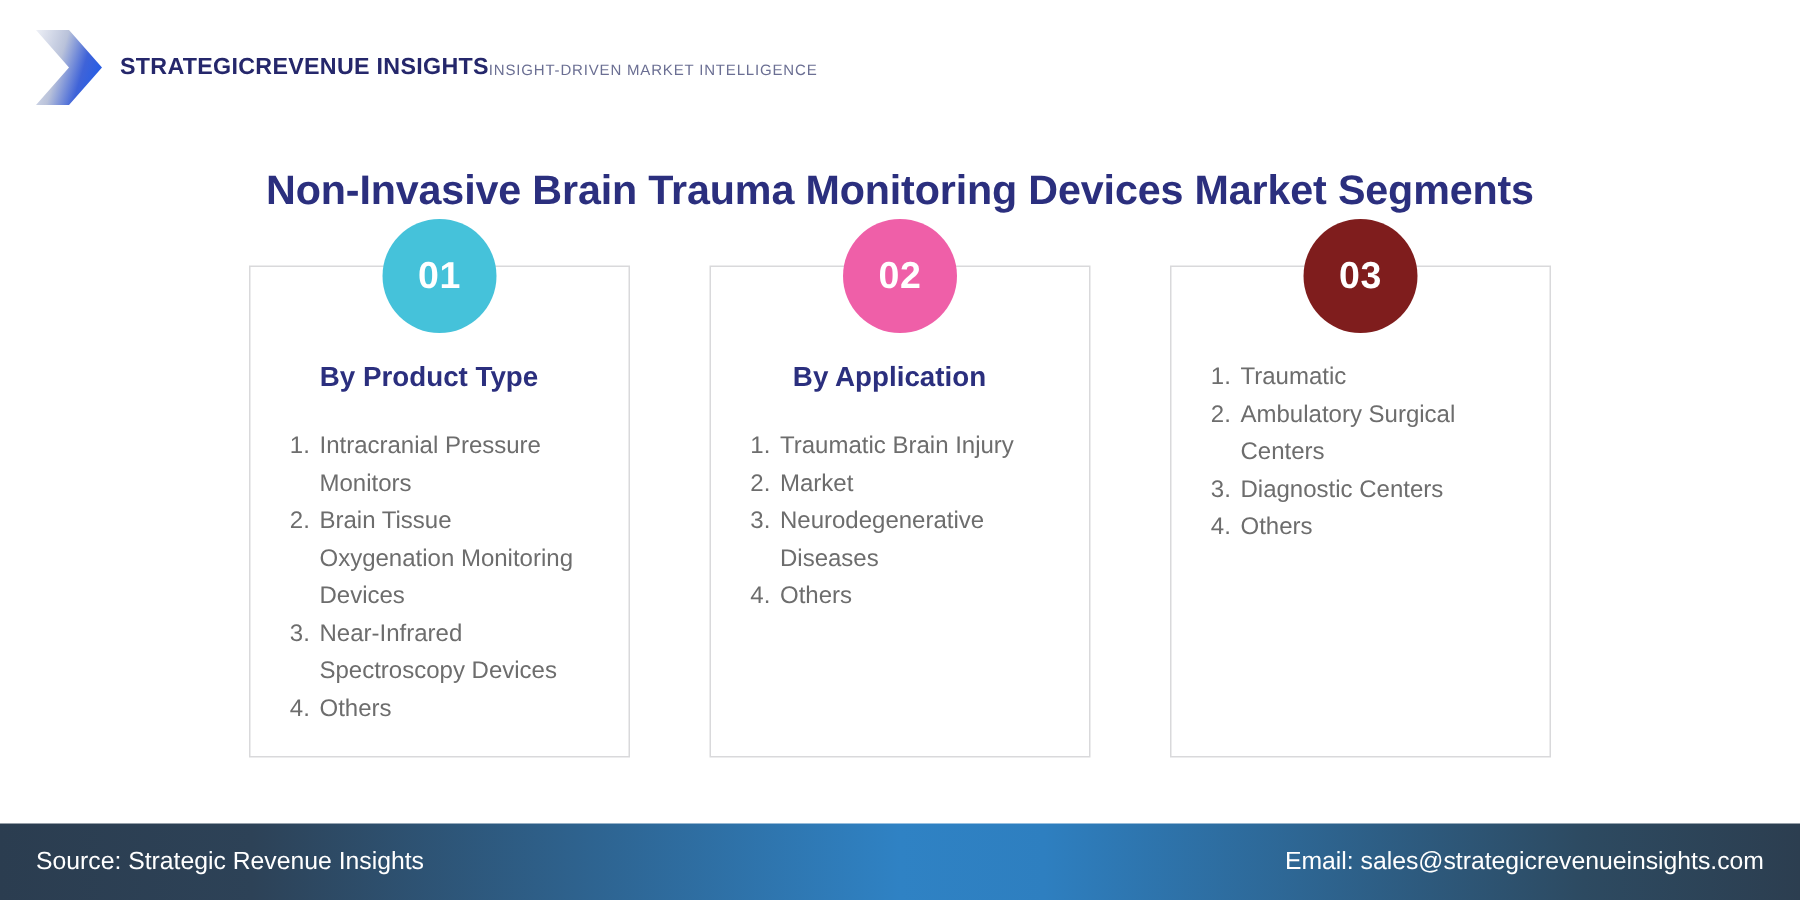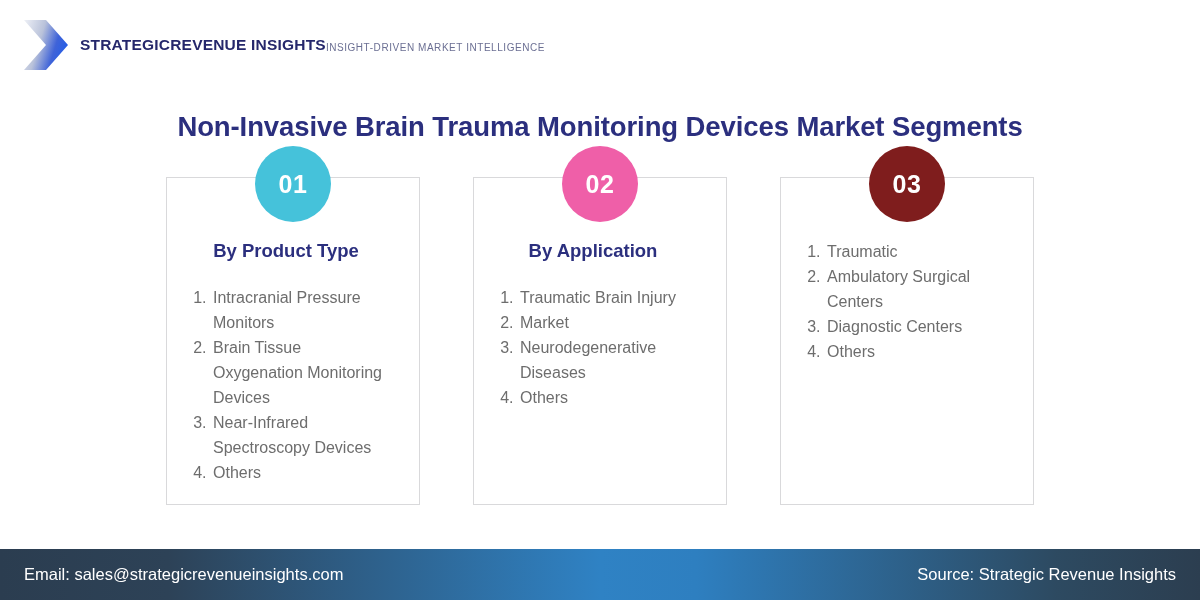--- a/index.html
+++ b/index.html
@@ -194,15 +194,15 @@
       <li>Traumatic</li>
       <li>Ambulatory Surgical Centers</li>
       <li>Diagnostic Centers</li>
       <li>Others</li>
     </ol>
   </div>
 
 </div>
 
 <div class="footer">
+  <div>Source: Strategic Revenue Insights</div>
   <div>Email: sales@strategicrevenueinsights.com</div>
-  <div>Source: Strategic Revenue Insights</div>
 </div>
 
 </body></html>

